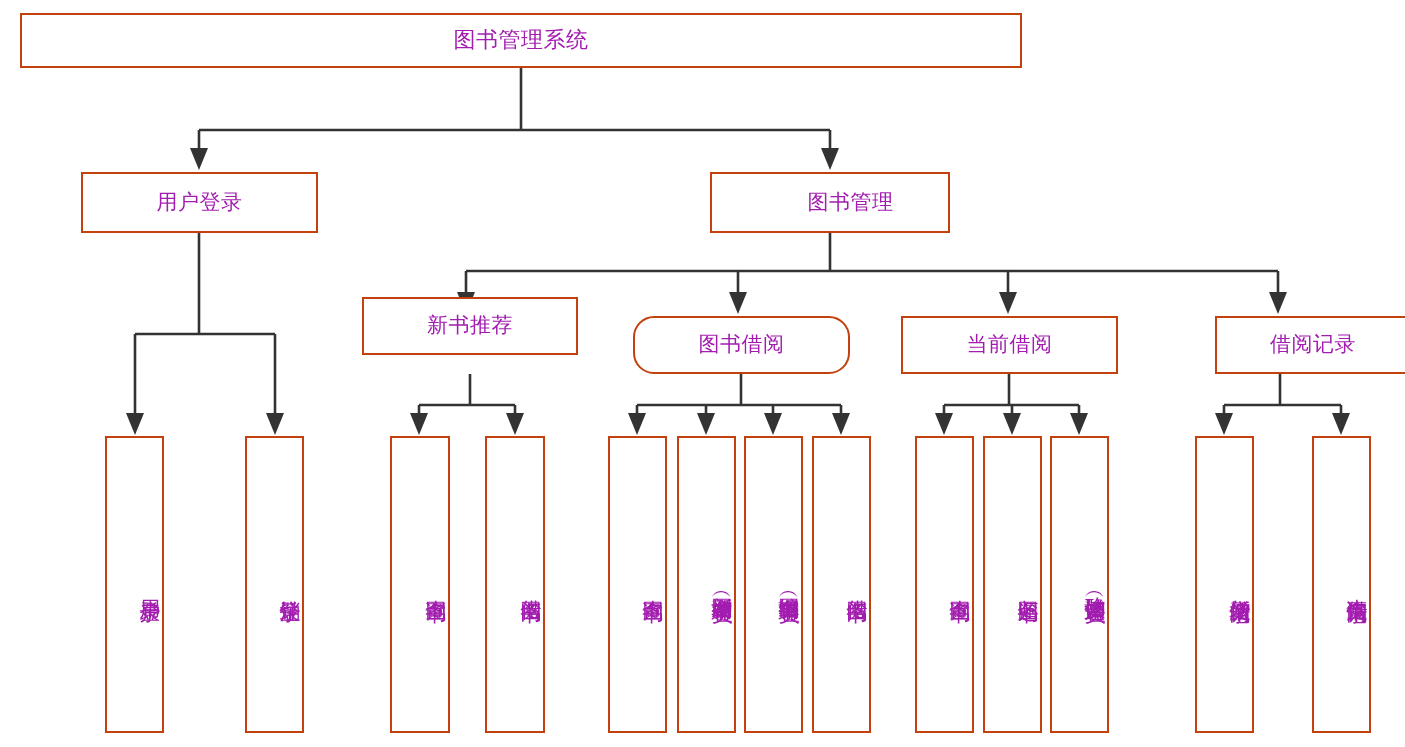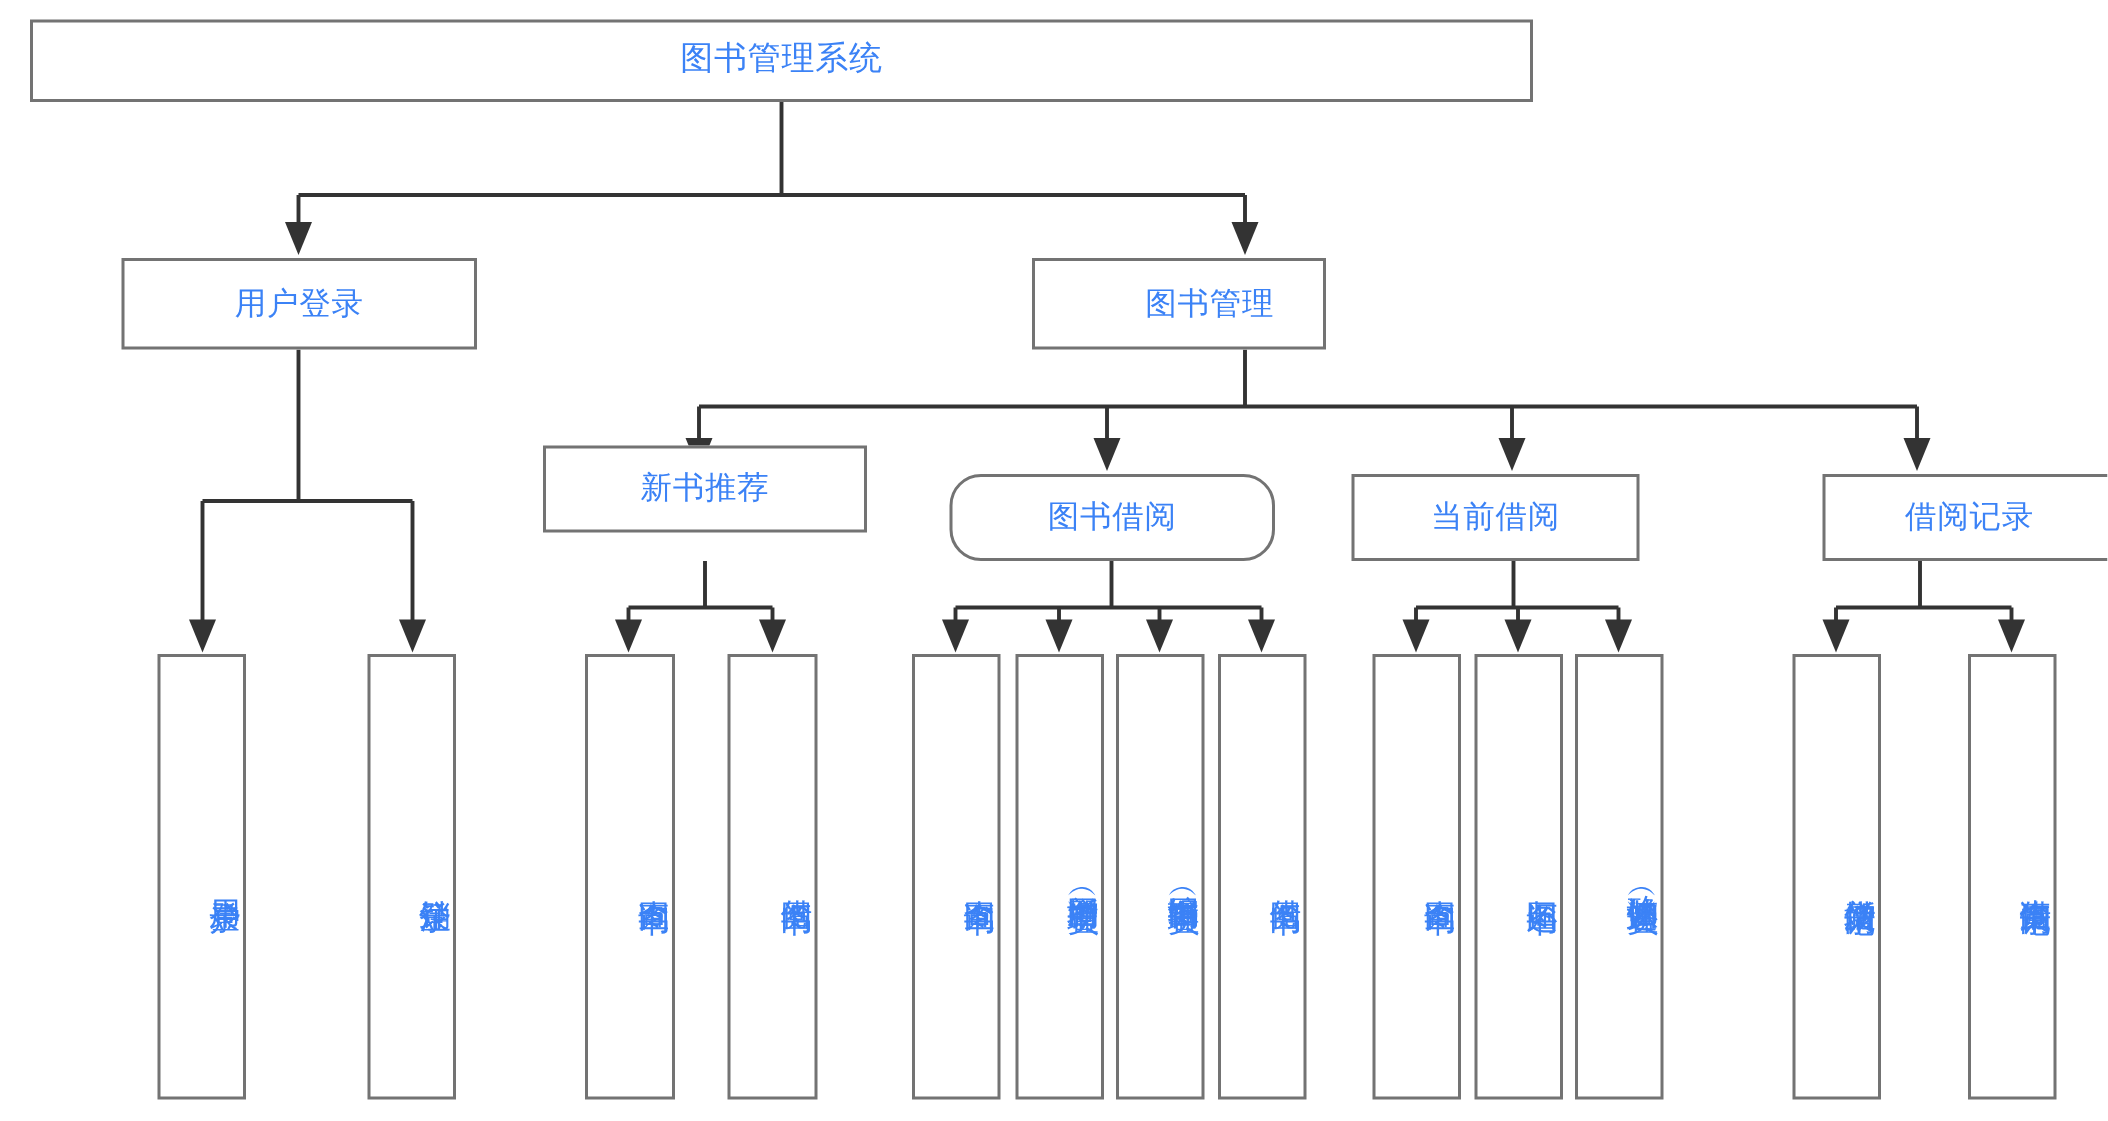--- a/index.html
+++ b/index.html
@@ -20,23 +20,23 @@
   #edges {
     position: absolute;
     left: 0;
     top: 0;
     width: 1405px;
     height: 747px;
   }
   .node {
     position: absolute;
     box-sizing: border-box;
-    border: 2px solid #737373;
+    border: 2px solid #c2410c;
     background: #ffffff;
-    color: #3b82f6;
+    color: #a21caf;
     display: flex;
     align-items: center;
     justify-content: center;
   }
   .node-h {
     font-size: 21px;
     line-height: 1.2;
     letter-spacing: 0.5px;
   }
   .node-root {
@@ -124,30 +124,30 @@
       <line x1="1341" y1="405" x2="1341" y2="415" stroke="#333333" stroke-width="2.6"></line>
       <path d="M 1332 413 L 1350 413 L 1341 435 Z" fill="#333333"></path>
     </svg>
   <div id="nodes">
       <div class="node node-h node-root" style="left: 20px; top: 13px; width: 1002px; height: 55px;">
         <span>图书管理系统</span>
       </div>
       <div class="node node-h" style="left: 81px; top: 172px; width: 237px; height: 61px;">
         <span>用户登录</span>
       </div>
-      <div class="node node-h" style="left: 688px; top: 172px; width: 196px; height: 61px; padding-left: 41px;">
+      <div class="node node-h" style="left: 710px; top: 172px; width: 240px; height: 61px; padding-left: 41px;">
         <span>图书管理</span>
       </div>
       <div class="node node-h" style="left: 362px; top: 297px; width: 216px; height: 58px;">
         <span>新书推荐</span>
       </div>
       <div class="node node-h" style="left: 633px; top: 316px; width: 217px; height: 58px; border-radius: 21px;">
         <span>图书借阅</span>
       </div>
-      <div class="node node-h" style="left: 901px; top: 316px; width: 192px; height: 58px;">
+      <div class="node node-h" style="left: 901px; top: 316px; width: 217px; height: 58px;">
         <span>当前借阅</span>
       </div>
       <div class="node node-h" style="left: 1172px; top: 316px; width: 196px; height: 58px; margin-left: 43px;">
         <span>借阅记录</span>
       </div>
       <div class="node node-v" style="left: 105px; top: 436px; width: 59px; height: 297px;">
         <span>用户登录</span>
       </div>
       <div class="node node-v" style="left: 245px; top: 436px; width: 59px; height: 297px;">
         <span>注销登录</span>

